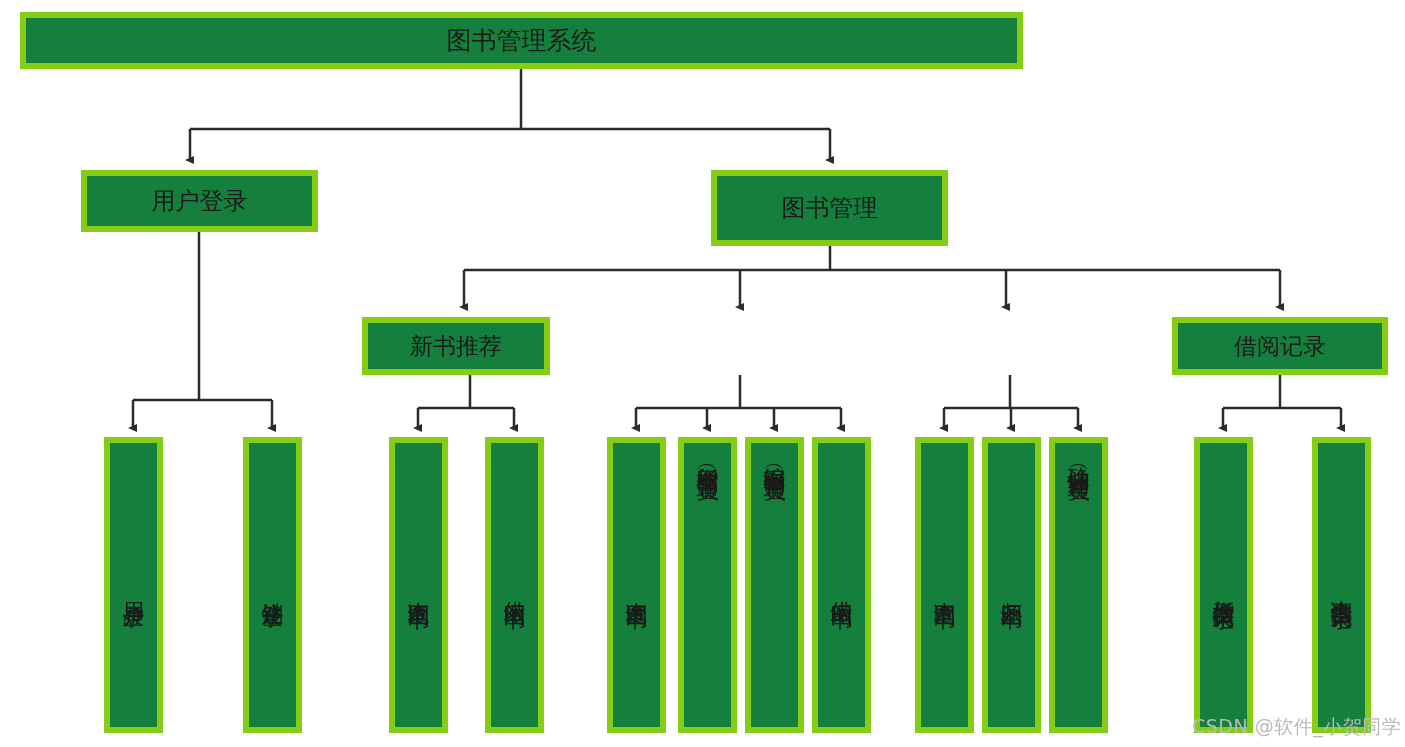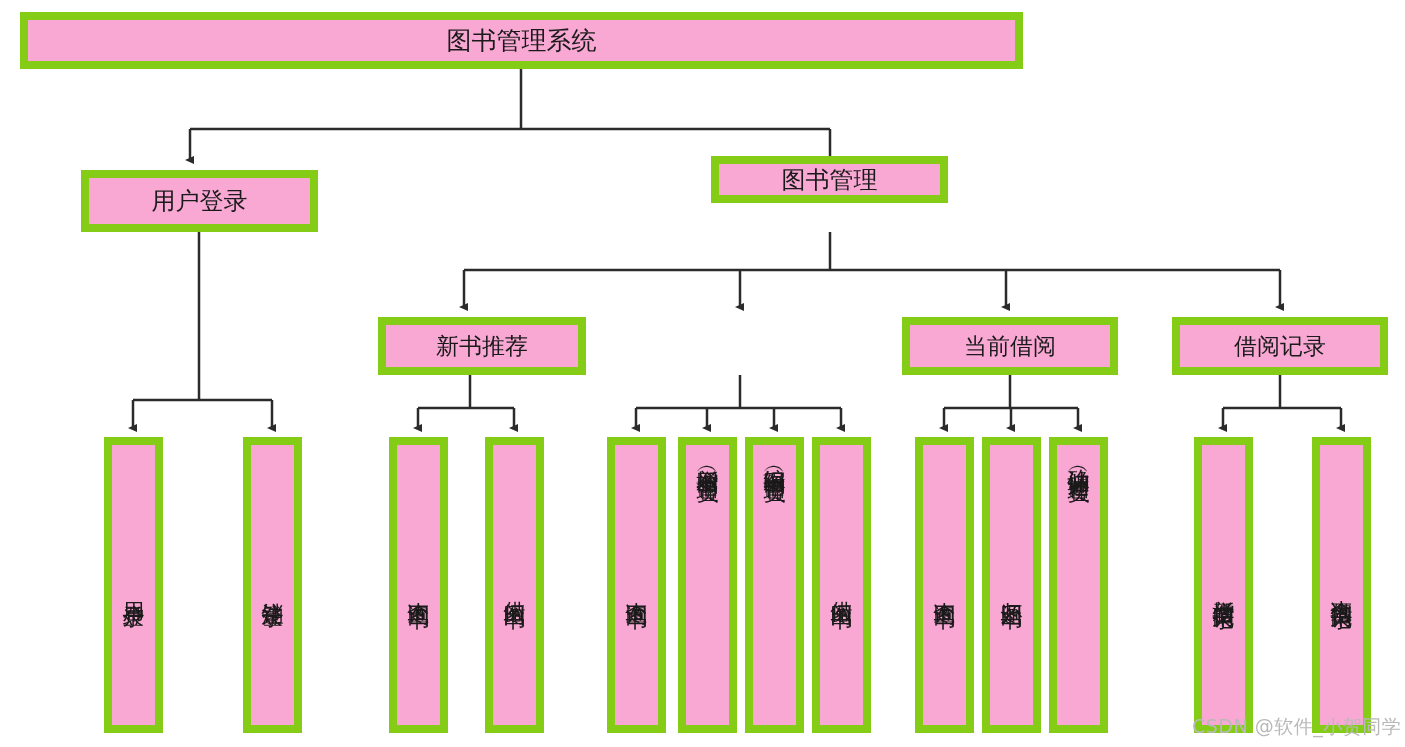--- a/index.html
+++ b/index.html
@@ -13,22 +13,22 @@
   #canvas {
     position: relative;
     width: 1405px;
     height: 747px;
     background: #ffffff;
     overflow: hidden;
   }
   .node {
     position: absolute;
     box-sizing: border-box;
-    background: #f9a8d4;
-    border: 8px solid #84cc16;
+    background: #15803d;
+    border: 6px solid #84cc16;
     display: flex;
     align-items: center;
     justify-content: center;
     color: #1a1a1a;
     line-height: 1.0;
   }
   .node-root {
     font-size: 25px;
   }
   .node-l1 {
@@ -127,29 +127,26 @@
     </g>
   </svg>
 
   <div class="node node-root" id="root-node" style="left: 20px; top: 12px; width: 1003px; height: 57px;">
     <span class="label">图书管理系统</span>
   </div>
 
   <div class="node node-l1" id="l1-0" style="left: 81px; top: 170px; width: 237px; height: 62px;">
     <span class="label">用户登录</span>
   </div>
-  <div class="node node-l1" id="l1-1" style="left: 711px; top: 156px; width: 237px; height: 47px;">
+  <div class="node node-l1" id="l1-1" style="left: 711px; top: 170px; width: 237px; height: 76px;">
     <span class="label">图书管理</span>
   </div>
 
-  <div class="node node-l2" id="l2-0" style="left: 362px; top: 317px; width: 208px; height: 58px; margin-left: 16px;">
+  <div class="node node-l2" id="l2-0" style="left: 362px; top: 317px; width: 188px; height: 58px;">
     <span class="label">新书推荐</span>
-  </div>
-  <div class="node node-l2" id="l2-2" style="left: 902px; top: 317px; width: 216px; height: 58px;">
-    <span class="label">当前借阅</span>
   </div>
   <div class="node node-l2" id="l2-3" style="left: 1172px; top: 317px; width: 216px; height: 58px;">
     <span class="label">借阅记录</span>
   </div>
 
   <div class="node node-leaf mid-aligned" id="leaf-0" style="left: 104px; top: 437px; width: 59px; height: 296px;">
     <span class="label">用户登录</span>
   </div>
   <div class="node node-leaf mid-aligned" id="leaf-1" style="left: 243px; top: 437px; width: 59px; height: 296px;">
     <span class="label">注销登录</span>

